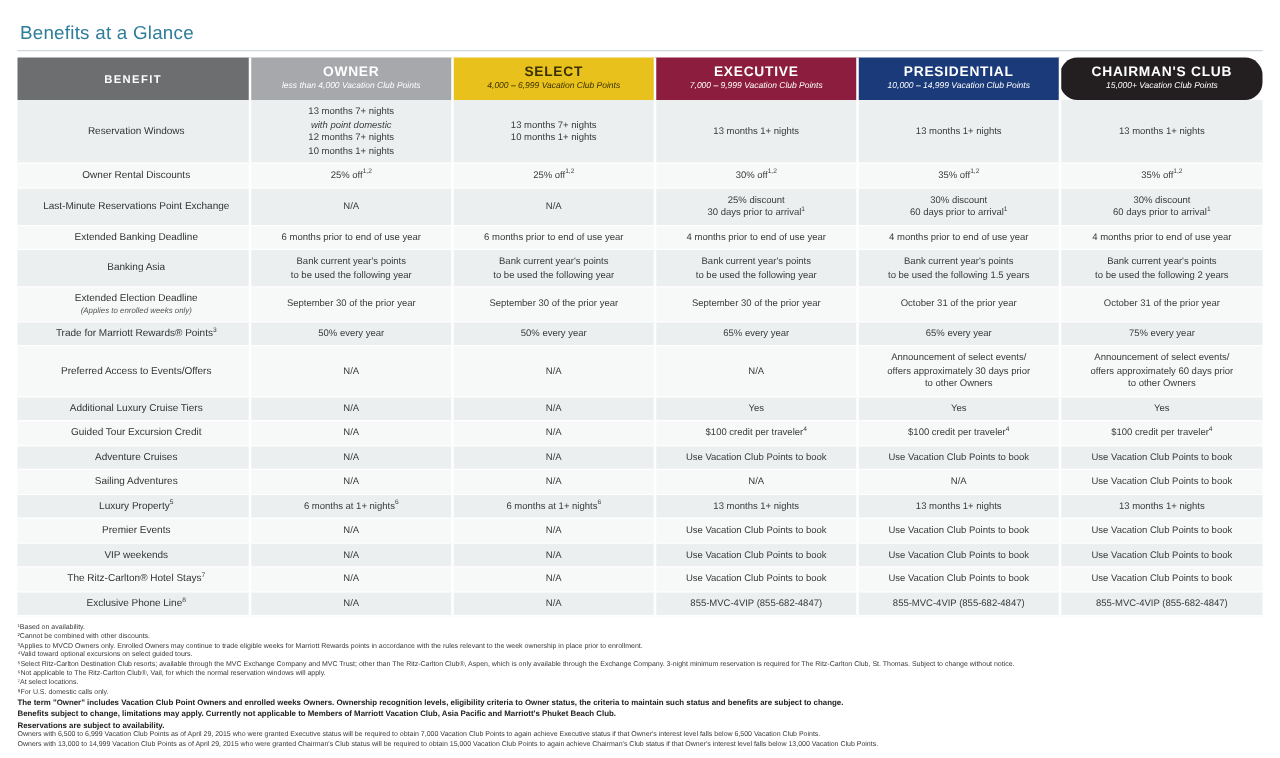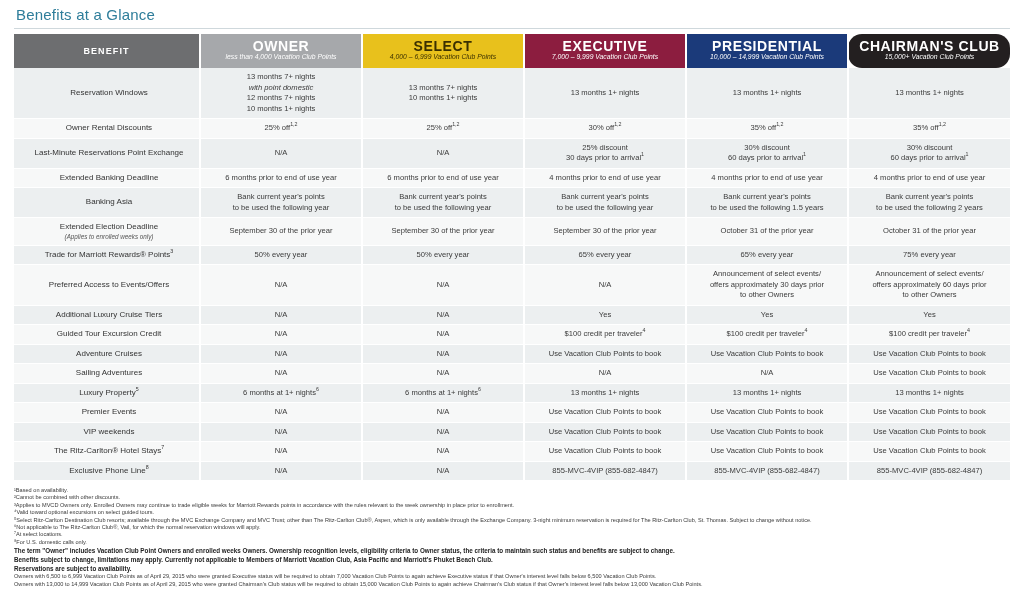--- a/index.html
+++ b/index.html
@@ -12,21 +12,21 @@
     height: 606px;
     font-family: "Liberation Sans", sans-serif;
     color: #333333;
     overflow: hidden;
   }
   .page {
     position: relative;
     width: 1024px;
     height: 439px;
     box-sizing: border-box;
-    padding: 0 14px;
+    padding: 12px 14px;
   }
   .page-title {
     font-size: 15px;
     color: #2e7d9a;
     font-weight: normal;
     padding: 6px 2px 5px 2px;
     letter-spacing: 0.2px;
   }
   .title-rule {
     border-bottom: 1px solid #cfd8dc;
@@ -44,21 +44,21 @@
   thead th {
     padding: 0;
     vertical-align: middle;
     text-align: center;
     color: #ffffff;
     height: 34px;
     border-right: 2px solid #ffffff;
   }
   thead th:last-child { border-right: none; border-radius: 14px; }
   th .tier-name {
-    font-size: 14px;
+    font-size: 11px;
     letter-spacing: 0.6px;
     font-weight: bold;
     display: block;
     line-height: 12px;
   }
   th .tier-sub {
     font-size: 6.8px;
     font-style: italic;
     display: block;
     line-height: 10px;

